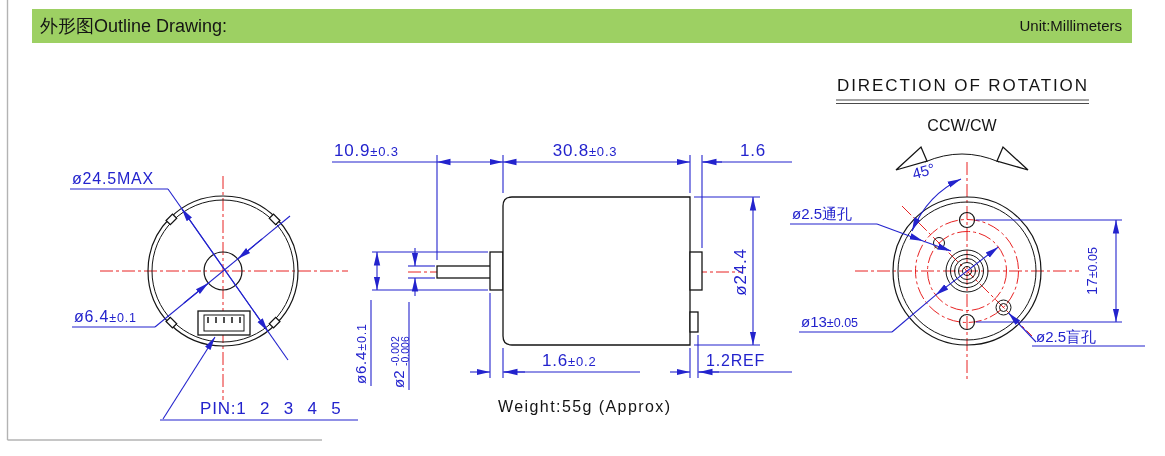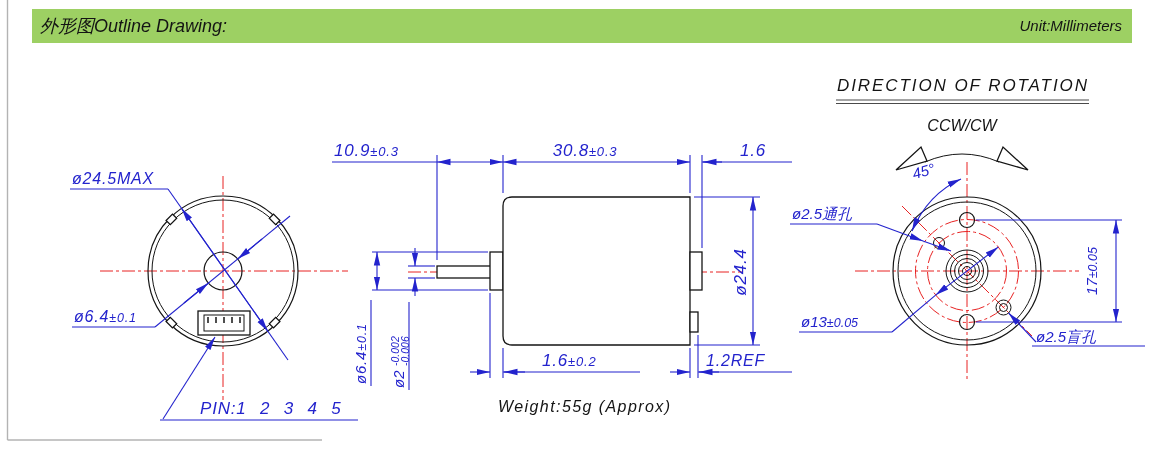--- a/index.html
+++ b/index.html
@@ -1,17 +1,17 @@
 <!DOCTYPE html>
 <html><head>
 <meta charset="utf-8">
 <style>
   html,body{margin:0;padding:0;background:#fff;}
   #stage{position:relative;width:1165px;height:456px;background:#ffffff;overflow:hidden;
-         font-family:"Liberation Sans",sans-serif;font-style:italic;}
+         font-family:"Liberation Sans",sans-serif;}
   svg text{font-family:"Liberation Sans",sans-serif;}
   .tb{fill:#2323cd;}         
   .tk{fill:#141414;}         
   .f18{font-size:18px;} .f17{font-size:17px;} .f16{font-size:16px;}
   .f15{font-size:15px;} .f13{font-size:13px;} .f12{font-size:12.5px;} .f10{font-size:10.5px;}
   .ls1{letter-spacing:0.8px;}
   .pin-text{word-spacing:8px;letter-spacing:0.8px;}
   .lb{stroke:#2323cd;stroke-width:1.1;fill:none;}
   .lk{stroke:#141414;stroke-width:1.3;fill:#ffffff;}
   .lkn{stroke:#141414;stroke-width:1.2;fill:none;}

